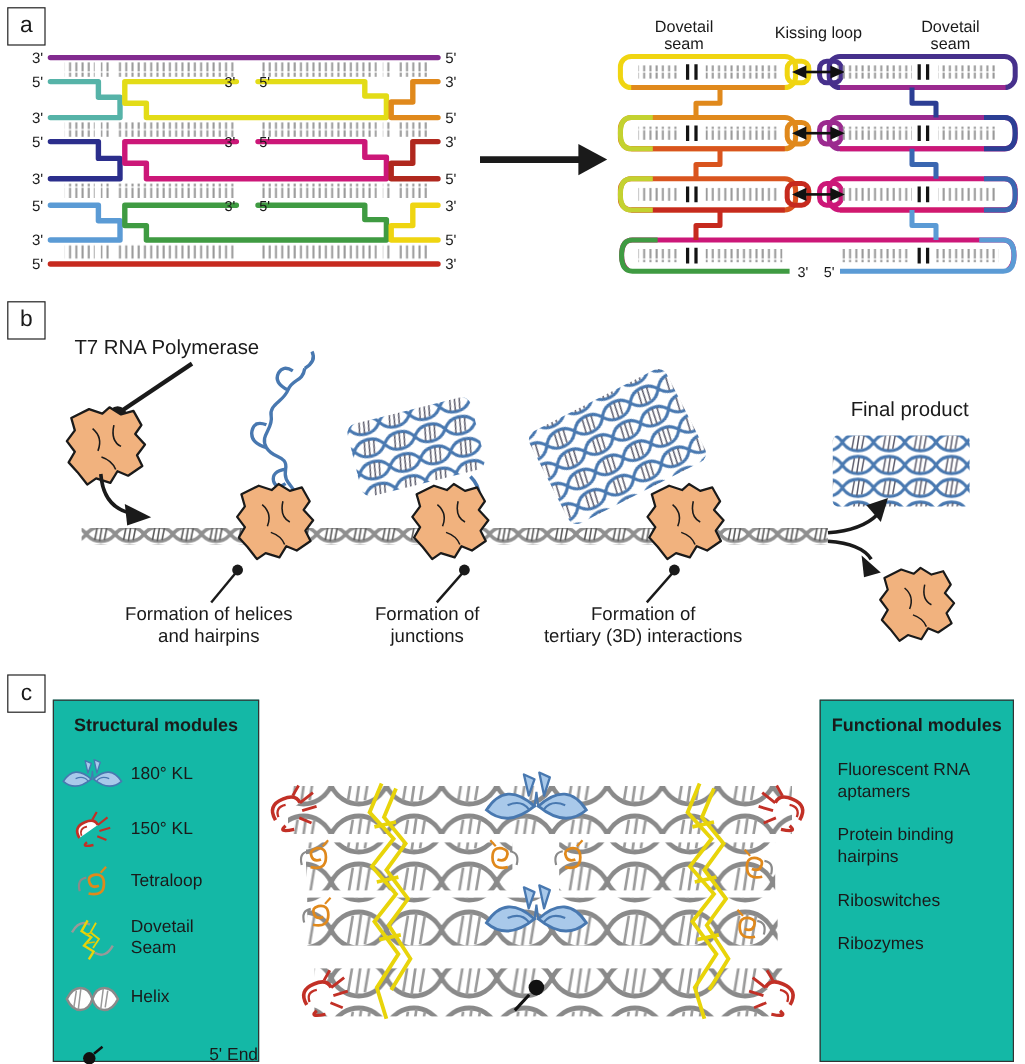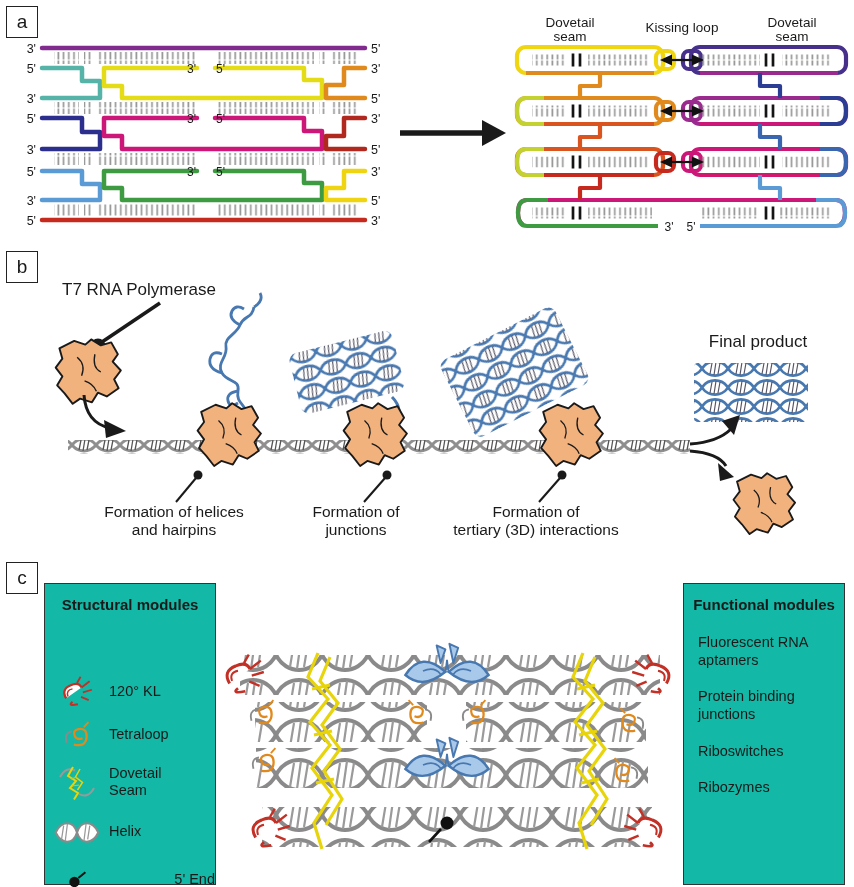--- a/index.html
+++ b/index.html
@@ -375,27 +375,35 @@
   <use href="#sym-tetra" x="610" y="200" width="32" height="32" transform="translate(1252,0) scale(-1,1)"></use>
 
   <g>
     <circle cx="447" cy="268" r="6.5" fill="#111"></circle>
     <line x1="441" y1="274" x2="429" y2="287" stroke="#111" stroke-width="2.6"></line>
   </g>
 </svg>
 
 <div class="legend-box" style="left:44px;top:583px;width:172px;height:302px;">
   <div class="legend-title">Structural modules</div>
+  <div class="leg-row" style="top:40px;height:44px;">
+    <span class="leg-ico">
+        <svg style="position:static" viewBox="0 0 120 70" width="56" height="33">
+          <use href="#sym-kl180"></use>
+        </svg>
+      </span>
+    <span class="leg-lab">180° KL</span>
+  </div>
   <div class="leg-row" style="top:86px;height:44px;">
     <span class="leg-ico">
         <svg style="position:static" viewBox="0 0 80 80" width="36" height="36">
           <use href="#sym-kl120"></use>
         </svg>
       </span>
-    <span class="leg-lab">120° KL</span>
+    <span class="leg-lab">150° KL</span>
   </div>
   <div class="leg-row" style="top:130px;height:42px;">
     <span class="leg-ico">
         <svg style="position:static" viewBox="0 0 70 70" width="32" height="32">
           <use href="#sym-tetra"></use>
         </svg>
       </span>
     <span class="leg-lab">Tetraloop</span>
   </div>
   <div class="leg-row" style="top:172px;height:52px;">
@@ -421,17 +429,17 @@
         </svg>
       </span>
     <span class="leg-lab">5' End</span>
   </div>
 </div>
 
 <div class="legend-box" style="left:683px;top:583px;width:162px;height:302px;">
   <div class="legend-title">Functional modules</div>
   <div class="fn-list">
     <div class="fn-item">Fluorescent RNA aptamers</div>
-    <div class="fn-item">Protein binding junctions</div>
+    <div class="fn-item">Protein binding hairpins</div>
     <div class="fn-item">Riboswitches</div>
     <div class="fn-item">Ribozymes</div>
   </div>
 </div>
 
 </body></html>

